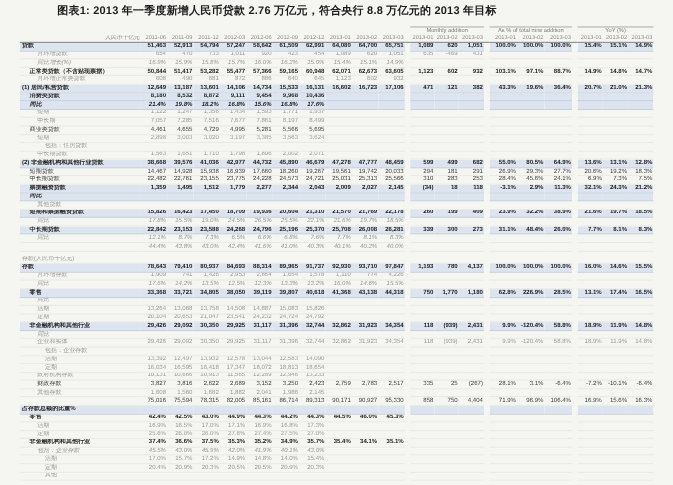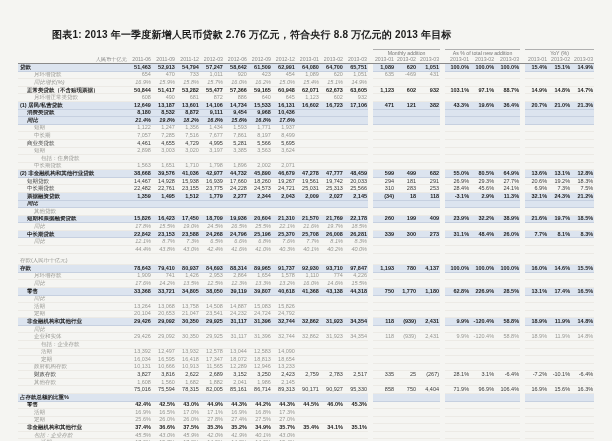--- a/index.html
+++ b/index.html
@@ -5,21 +5,21 @@
   html,body{margin:0;padding:0;}
   body{
     width:612px;height:441px;
     background:#f5f5f2;
     font-family:"Liberation Sans","DejaVu Sans",sans-serif;
     color:#333;
     overflow:hidden;
   }
   .page{width:612px;height:441px;position:relative;}
   .title{
-    margin:28px 20px 7px 52px;
+    margin:3px 20px 7px 52px;
     font-size:10px;font-weight:bold;color:#1c1c1c;
     letter-spacing:0.2px;
   }
   table.fin{
     border-collapse:collapse;table-layout:fixed;
     width:576px;margin:0 auto;
   }
   table.fin td{
     font-size:5.5px;line-height:5.3px;
     padding:0.7px 1px 0.6px 1px;

